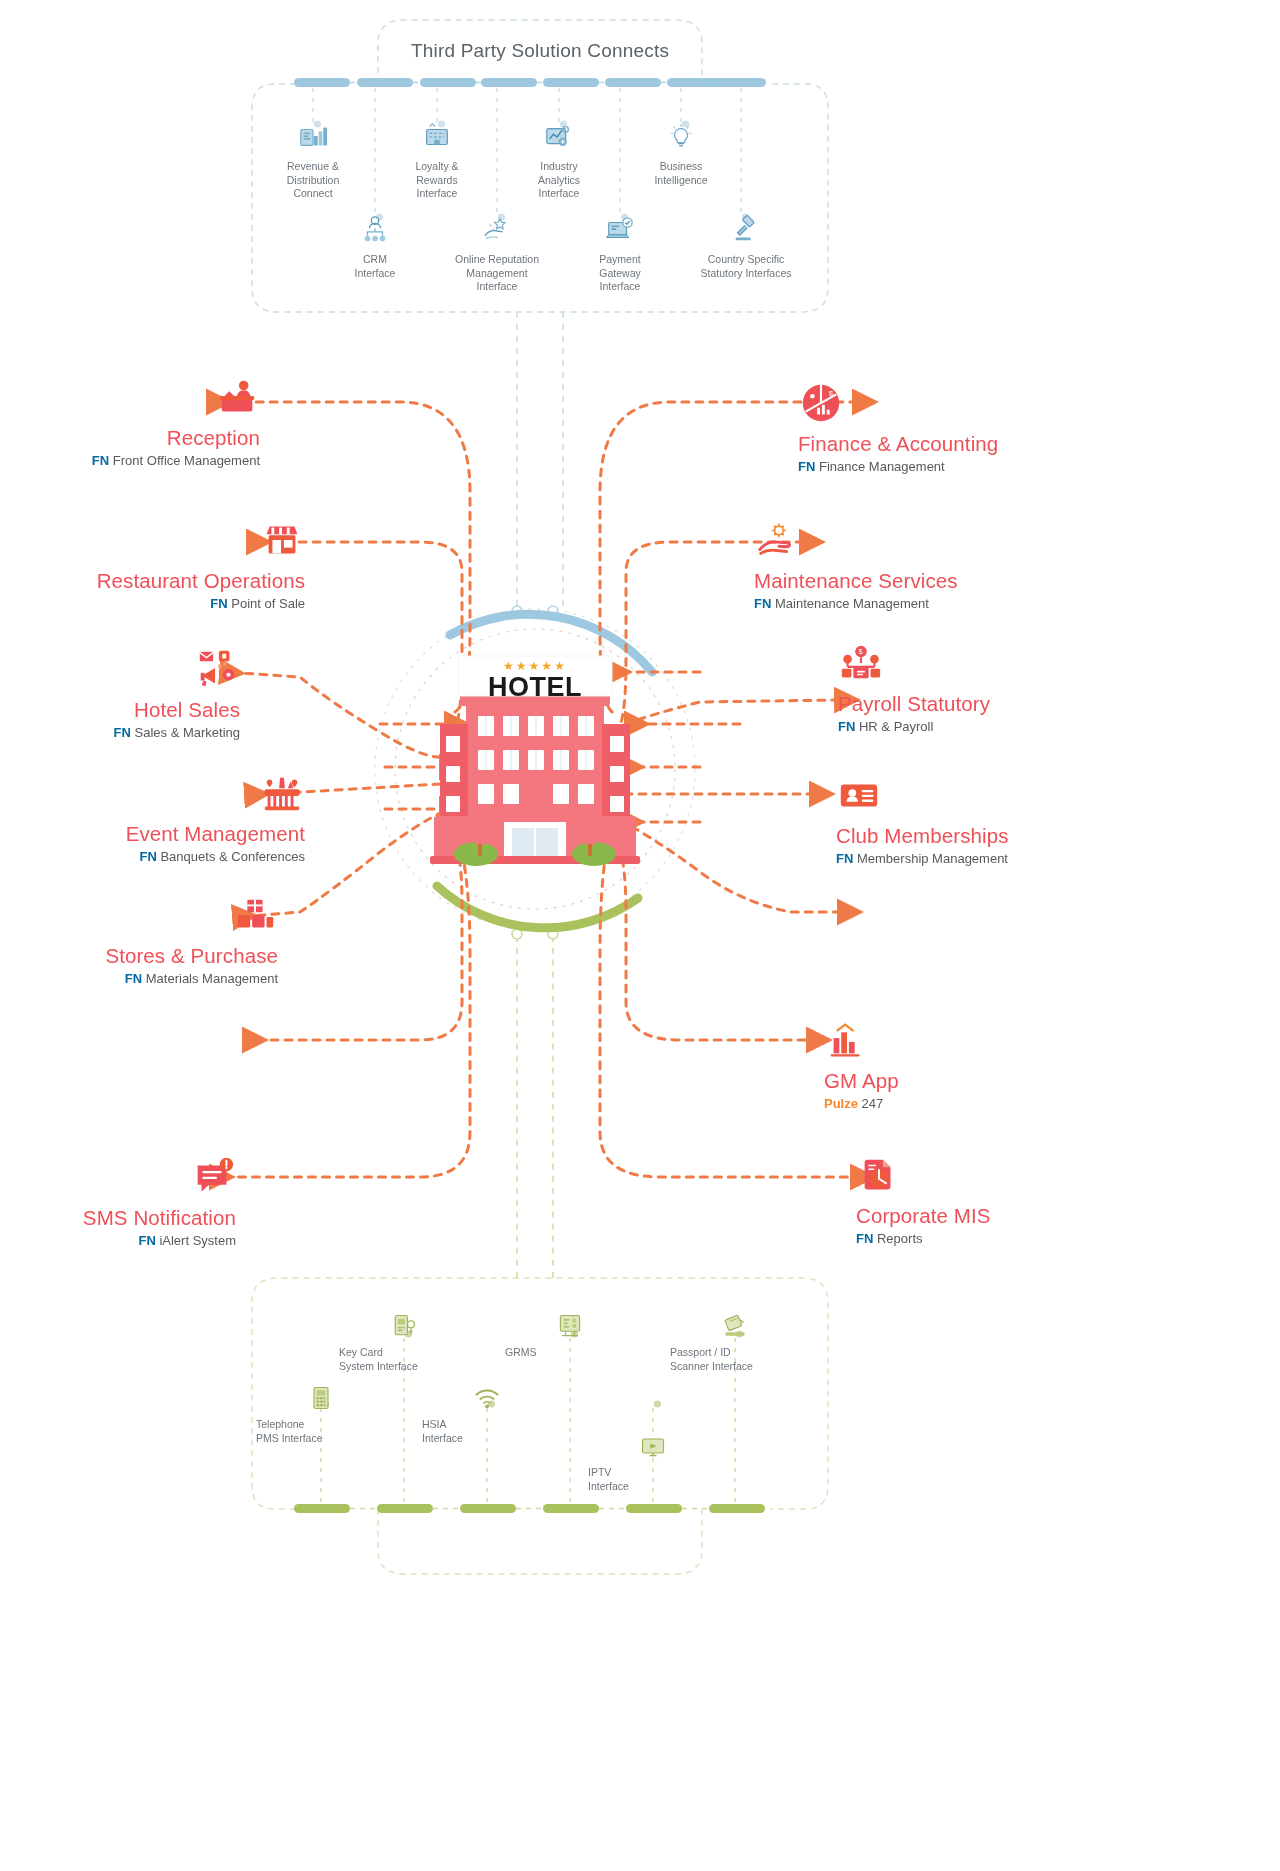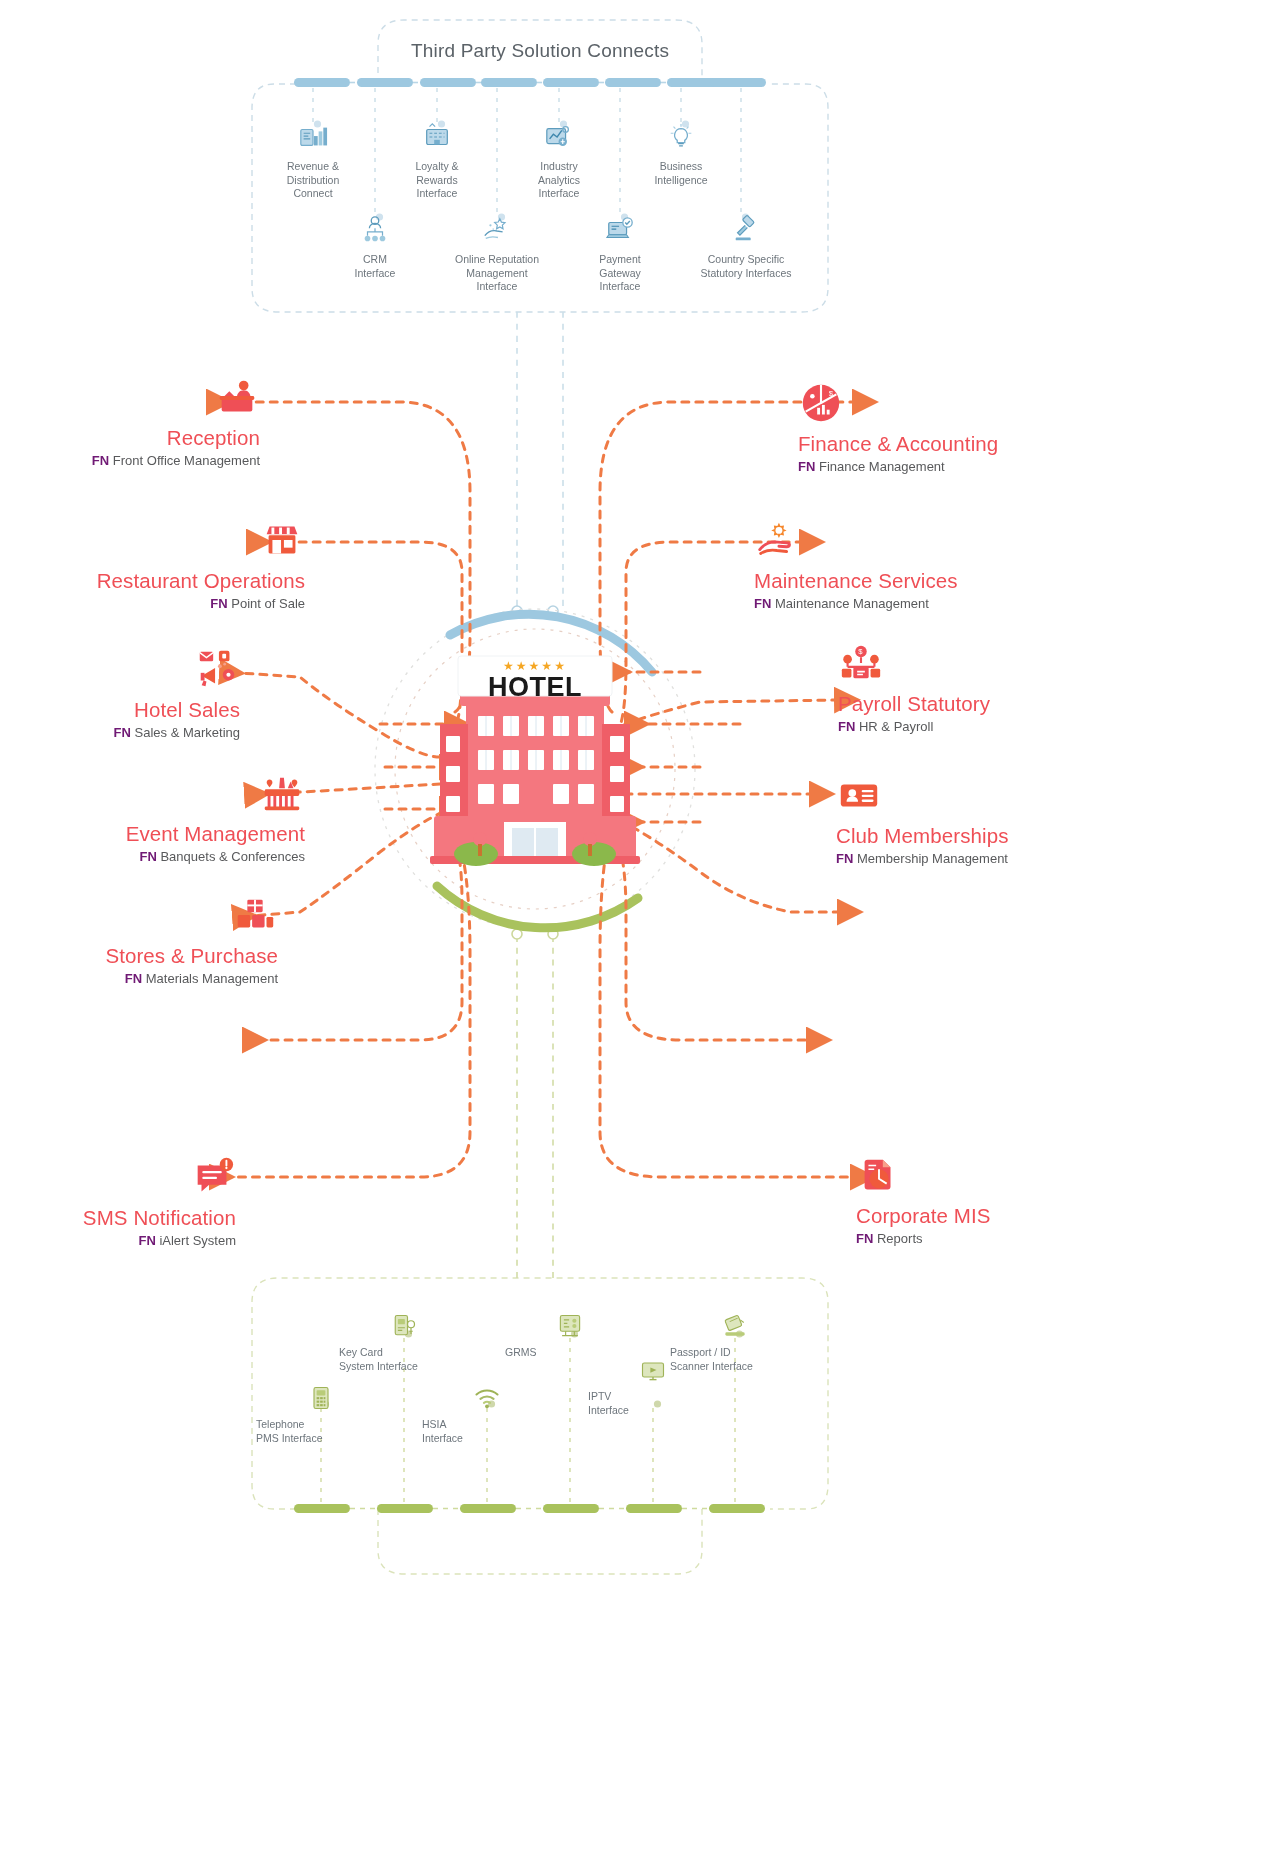--- a/index.html
+++ b/index.html
@@ -81,21 +81,21 @@
     color: #ef4f56;
     letter-spacing: .1px;
     white-space: nowrap;
   }
   .mod .sub {
     font-size: 13px;
     color: #58595b;
     white-space: nowrap;
     margin-top: 3px;
   }
-  .mod .fn { color: #701a75; font-weight: bold; }
+  .mod .fn { color: #0369a1; font-weight: bold; }
   .mod .fn-orange { color: #f6872c; font-weight: bold; }
   .mod.left { text-align: right; }
   .mod.left .ico { margin-left: auto; margin-right: 0; }
   .mod.right { text-align: left; }
   .mod.right .ico { margin-left: 0; }
 
   
   .hotel-wrap {
     position: absolute;
     left: 372px; top: 592px;
@@ -573,20 +573,31 @@
         <line x1="28" y1="20" x2="38" y2="20"></line>
         <line x1="28" y1="25" x2="38" y2="25"></line>
         <line x1="28" y1="30" x2="38" y2="30"></line>
       </g>
     </svg>
     <div class="title">Club Memberships</div>
     <div class="sub"><span class="fn">FN</span> <span>Membership Management</span></div>
   </div>
 
 
+  <div class="mod right" style="left:824px; top:1005px;">
+    <svg class="ico" viewBox="0 0 48 48">
+      <path d="M14 14l8-6 8 6" stroke="#f6872c" stroke-width="2.4" fill="none" stroke-linecap="round"></path>
+      <path d="M10 38V22h6v16z" fill="#ef4f56"></path>
+      <path d="M18 38V16h6v22z" fill="#f05a3c"></path>
+      <path d="M26 38V26h6v12z" fill="#ef4f56"></path>
+      <path d="M8 40h28" stroke="#f05a3c" stroke-width="2.4" stroke-linecap="round"></path>
+    </svg>
+    <div class="title">GM App</div>
+    <div class="sub"><span class="fn-orange">Pulze</span> <span>247</span></div>
+  </div>
 
   <div class="mod right" style="left:856px; top:1140px;">
     <svg class="ico" viewBox="0 0 48 48">
       <path d="M12 8h16l8 8v20a3 3 0 0 1-3 3H12a3 3 0 0 1-3-3V11a3 3 0 0 1 3-3z" fill="#ef4f56"></path>
       <path d="M28 8l8 8h-8z" fill="#f7a08a"></path>
       <circle cx="24" cy="28" r="10" fill="#f05a3c"></circle>
       <path d="M24 18v10l8 5" stroke="#fff" stroke-width="2" fill="none"></path>
       <path d="M13 14h8M13 18h6" stroke="#fff" stroke-width="1.6"></path>
     </svg>
     <div class="title">Corporate MIS</div>
@@ -643,21 +654,21 @@
   </div>
   <div class="hw-node" style="left:422px; top:1372px;">
     <svg class="ico" viewBox="0 0 32 32">
       <path d="M4 12a18 18 0 0 1 24 0" fill="none" stroke="#9fb357" stroke-width="2.4" stroke-linecap="round"></path>
       <path d="M8.5 17a11.5 11.5 0 0 1 15 0" fill="none" stroke="#a8bb66" stroke-width="2.4" stroke-linecap="round"></path>
       <path d="M12.5 21.5a6 6 0 0 1 7 0" fill="none" stroke="#b9cc79" stroke-width="2.4" stroke-linecap="round"></path>
       <circle cx="16" cy="25.5" r="2.2" fill="#9fb357"></circle>
     </svg>
     <span>HSIA<br>Interface</span>
   </div>
-  <div class="hw-node" style="left:588px; top:1344px;">
+  <div class="hw-node" style="left:588px; top:1420px;">
     <svg class="ico" viewBox="0 0 32 32">
       <rect x="4" y="8" width="24" height="16" rx="2" fill="#dde6bd" stroke="#9fb357" stroke-width="1.3"></rect>
       <path d="M12 27h8" stroke="#9fb357" stroke-width="1.6"></path>
       <path d="M16 24v3" stroke="#9fb357" stroke-width="1.6"></path>
       <path d="M13 13l7 3-7 3z" fill="#9fb357"></path>
     </svg>
     <span>IPTV<br>Interface</span>
   </div>
 
 

